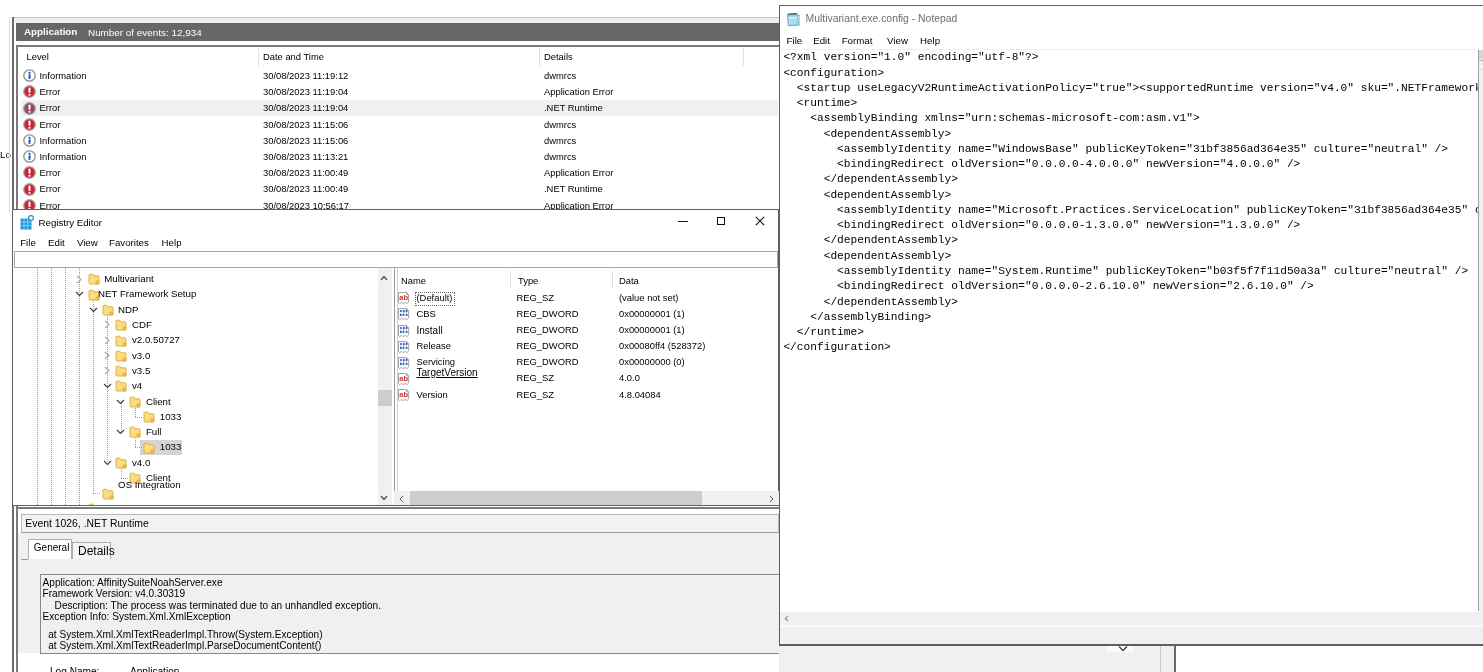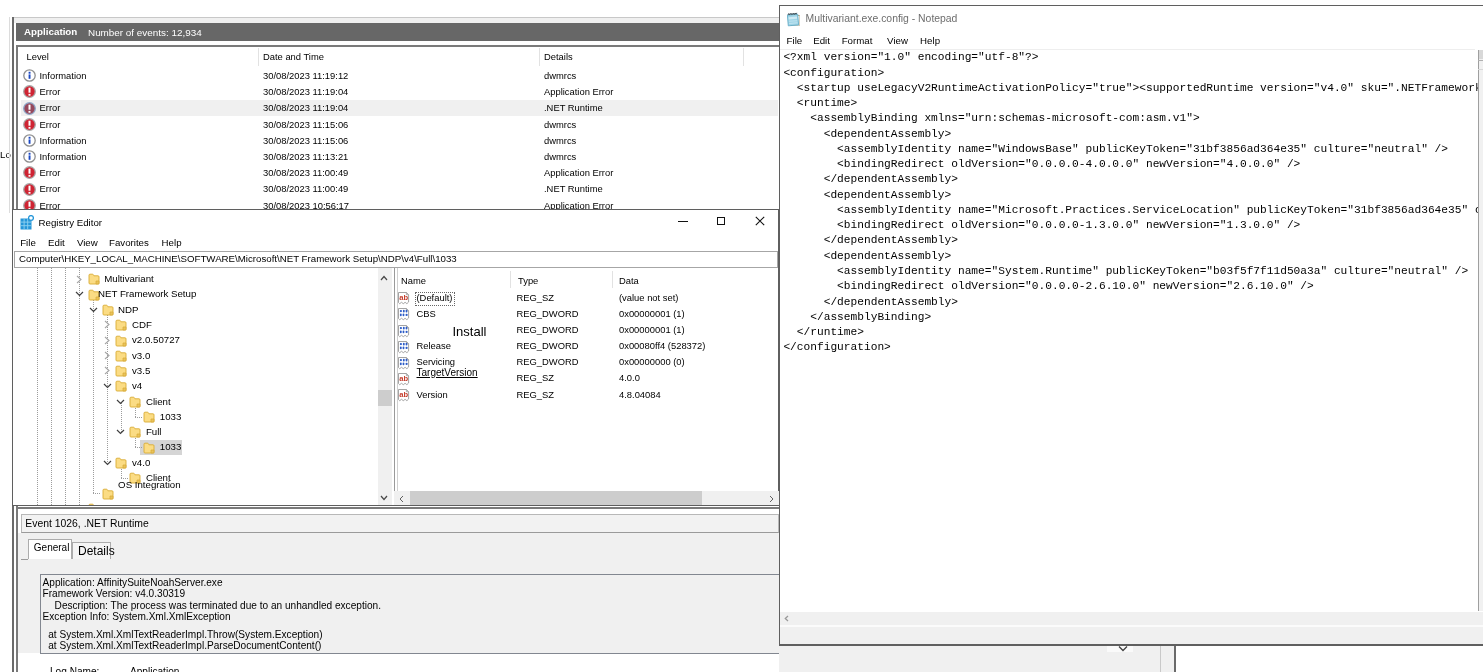--- a/index.html
+++ b/index.html
@@ -137,21 +137,20 @@
 <div class="a" style="left:716.5px;top:216.5px;width:8.5px;height:8.5px;z-index:11;border:1.2px solid #111"></div>
 <svg class="a" style="left:755px;top:216.3px;z-index:11" width="10" height="10" viewBox="0 0 10 10">
       <path d="M0.8 0.8 L9.2 9.2 M9.2 0.8 L0.8 9.2" stroke="#111" stroke-width="1.1"></path>
     </svg>
 <div class="t" style="left:20.2px;top:236.9px;font-size:9.7px;color:#000;z-index:11;">File</div>
 <div class="t" style="left:48.1px;top:236.9px;font-size:9.7px;color:#000;z-index:11;">Edit</div>
 <div class="t" style="left:76.9px;top:236.9px;font-size:9.7px;color:#000;z-index:11;">View</div>
 <div class="t" style="left:109px;top:236.9px;font-size:9.7px;color:#000;z-index:11;">Favorites</div>
 <div class="t" style="left:161.6px;top:236.9px;font-size:9.7px;color:#000;z-index:11;">Help</div>
 <div class="a" style="left:13.5px;top:251px;width:764.5px;height:16.8px;z-index:11;border:1px solid #a6a6a6;background:#fff"></div>
-<div class="t" style="left:19px;top:253.4px;font-size:9.7px;color:#000;z-index:11;">Computer\HKEY_LOCAL_MACHINE\SOFTWARE\Microsoft\NET Framework Setup\NDP\v4\Full\1033</div>
 <div class="a" style="left:37px;top:267.5px;width:1px;height:237.0px;z-index:11;background-image:repeating-linear-gradient(to bottom,#9c9c9c 0 1px,transparent 1px 2px);"></div>
 <div class="a" style="left:51px;top:267.5px;width:1px;height:237.0px;z-index:11;background-image:repeating-linear-gradient(to bottom,#9c9c9c 0 1px,transparent 1px 2px);"></div>
 <div class="a" style="left:65px;top:267.5px;width:1px;height:237.0px;z-index:11;background-image:repeating-linear-gradient(to bottom,#9c9c9c 0 1px,transparent 1px 2px);"></div>
 <div class="a" style="left:79px;top:267.5px;width:1px;height:237.0px;z-index:11;background-image:repeating-linear-gradient(to bottom,#9c9c9c 0 1px,transparent 1px 2px);"></div>
 <div class="a" style="left:93px;top:296px;width:1px;height:197px;z-index:11;background-image:repeating-linear-gradient(to bottom,#9c9c9c 0 1px,transparent 1px 2px);"></div>
 <div class="a" style="left:106.8px;top:311px;width:1px;height:152px;z-index:11;background-image:repeating-linear-gradient(to bottom,#9c9c9c 0 1px,transparent 1px 2px);"></div>
 <div class="a" style="left:120.7px;top:403px;width:1px;height:29px;z-index:11;background-image:repeating-linear-gradient(to bottom,#9c9c9c 0 1px,transparent 1px 2px);"></div>
 <div class="a" style="left:120.7px;top:464.5px;width:1px;height:13.5px;z-index:11;background-image:repeating-linear-gradient(to bottom,#9c9c9c 0 1px,transparent 1px 2px);"></div>
 <div class="a" style="left:134.6px;top:404px;width:1px;height:13px;z-index:11;background-image:repeating-linear-gradient(to bottom,#9c9c9c 0 1px,transparent 1px 2px);"></div>
 <div class="a" style="left:134.6px;top:433.5px;width:1px;height:14.0px;z-index:11;background-image:repeating-linear-gradient(to bottom,#9c9c9c 0 1px,transparent 1px 2px);"></div>
@@ -316,21 +315,21 @@
 <path d="M8.4 0.5 L8.4 2.7 L10.6 2.7" fill="none" stroke="#9a9a9a" stroke-width="0.8"></path>
 <g fill="#2b5bc7">
         <circle cx="2.9" cy="3.1" r="1.1"></circle>
         <rect x="4.9" y="1.8" width="1.8" height="2.6" rx="0.9"></rect>
         <rect x="7.6" y="1.8" width="1.8" height="2.6" rx="0.9"></rect>
 <rect x="1.9" y="5.6" width="1.8" height="2.6" rx="0.9"></rect>
         <rect x="4.6" y="5.6" width="1.8" height="2.6" rx="0.9"></rect>
         <circle cx="8.6" cy="6.9" r="1.1"></circle>
       </g>
     </svg>
-<div class="t" style="left:415.5px;top:325.0px;font-size:13px;color:#000;z-index:11;padding:0 2px 1px 1px;margin-left:36px;">Install</div>
+<div class="t" style="left:415.5px;top:325.0px;font-size:10px;color:#000;z-index:11;padding:0 2px 1px 1px;">Install</div>
 <div class="t" style="left:516.5px;top:325.0px;font-size:9.4px;color:#000;z-index:11;">REG_DWORD</div>
 <div class="t" style="left:619px;top:325.0px;font-size:9.4px;color:#000;z-index:11;">0x00000001 (1)</div>
 <svg class="a" style="left:397.8px;top:340.7px;z-index:11" width="13" height="13" viewBox="0 0 13 13">
 <path d="M0.5 0.5 L8.4 0.5 L10.6 2.7 L10.6 10 L8.9 11.7 L7.1 10.3 L5.3 11.7 L3.5 10.3 L1.7 11.7 L0.5 10.6 Z" fill="#fff" stroke="#9a9a9a" stroke-width="0.9"></path>
 <path d="M8.4 0.5 L8.4 2.7 L10.6 2.7" fill="none" stroke="#9a9a9a" stroke-width="0.8"></path>
 <g fill="#2b5bc7">
         <circle cx="2.9" cy="3.1" r="1.1"></circle>
         <rect x="4.9" y="1.8" width="1.8" height="2.6" rx="0.9"></rect>
         <rect x="7.6" y="1.8" width="1.8" height="2.6" rx="0.9"></rect>
 <rect x="1.9" y="5.6" width="1.8" height="2.6" rx="0.9"></rect>

